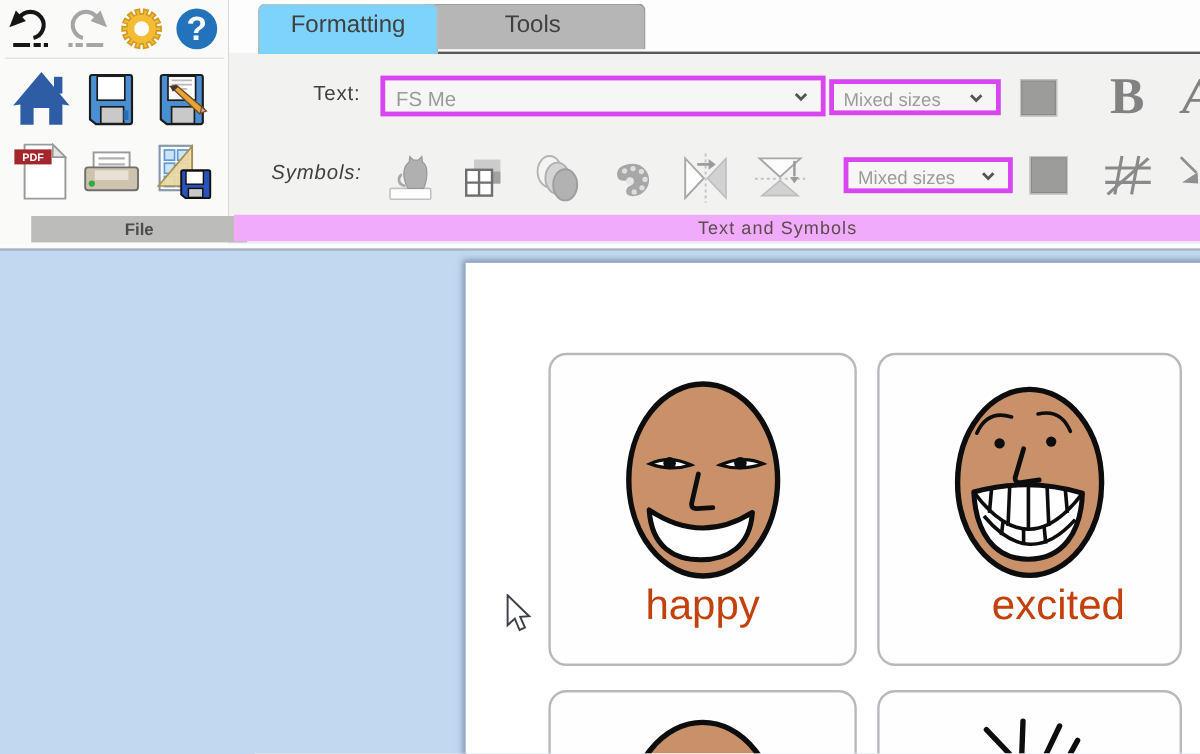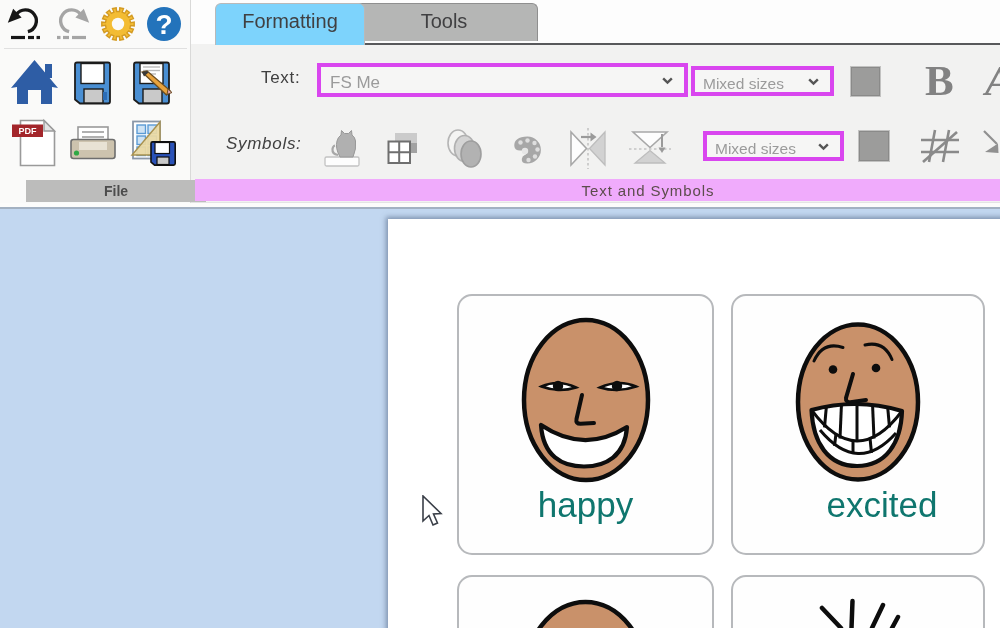--- a/index.html
+++ b/index.html
@@ -27,21 +27,21 @@
 .swatch { position:absolute; background:#9c9c9b; border:1px solid #c2c2c1; box-shadow:inset 0 0 0 1px #8a8a89; }
 #pinkbar { left:195px; top:179px; width:805px; height:22px; background:#f0abfc; color:#5c4c4c; font-size:15px; letter-spacing:0.9px; line-height:23px; }
 #pinkbar span { position:absolute; left:0; top:0; width:906px; text-align:center; }
 
 
 #canvas { left:0; top:209px; width:1000px; height:419px; background:#c2d7f0; }
 #canvstrip { left:0; top:203px; width:1000px; height:4px; background:#fcfcfb; }
 #canvtop { left:0; top:207px; width:1000px; height:2px; background:#a3b1c2; }
 #page { left:388px; top:219px; width:622px; height:419px; background:#ffffff; box-shadow:0 0 5px 2px rgba(95,116,145,.7); }
 .card { position:absolute; background:#fefefe; border:2px solid #b7b9bc; border-radius:15px; }
-.cardlabel { position:absolute; text-align:center; font-size:35px; color:#0f766e; font-family:"Liberation Sans", sans-serif; }
+.cardlabel { position:absolute; text-align:center; font-size:35px; color:#c2410c; font-family:"Liberation Sans", sans-serif; }
 </style>
 </head>
 <body>
 
 <div class="abs" id="leftpanel"></div>
 <div class="abs" id="leftdiv"></div>
 
 <div class="abs" id="tabstrip"></div>
 <div class="abs" id="tabline"></div>
 <div class="abs tab" id="tab2">Tools</div>

